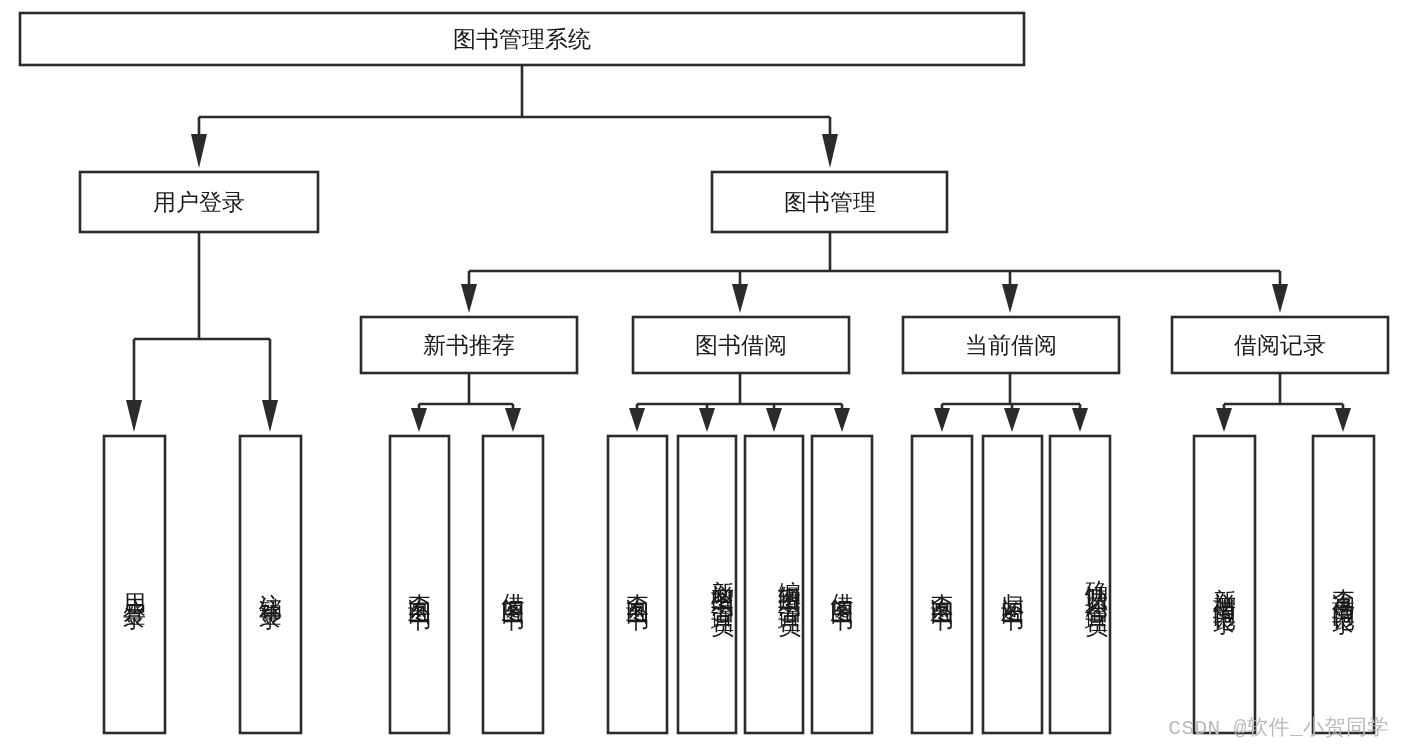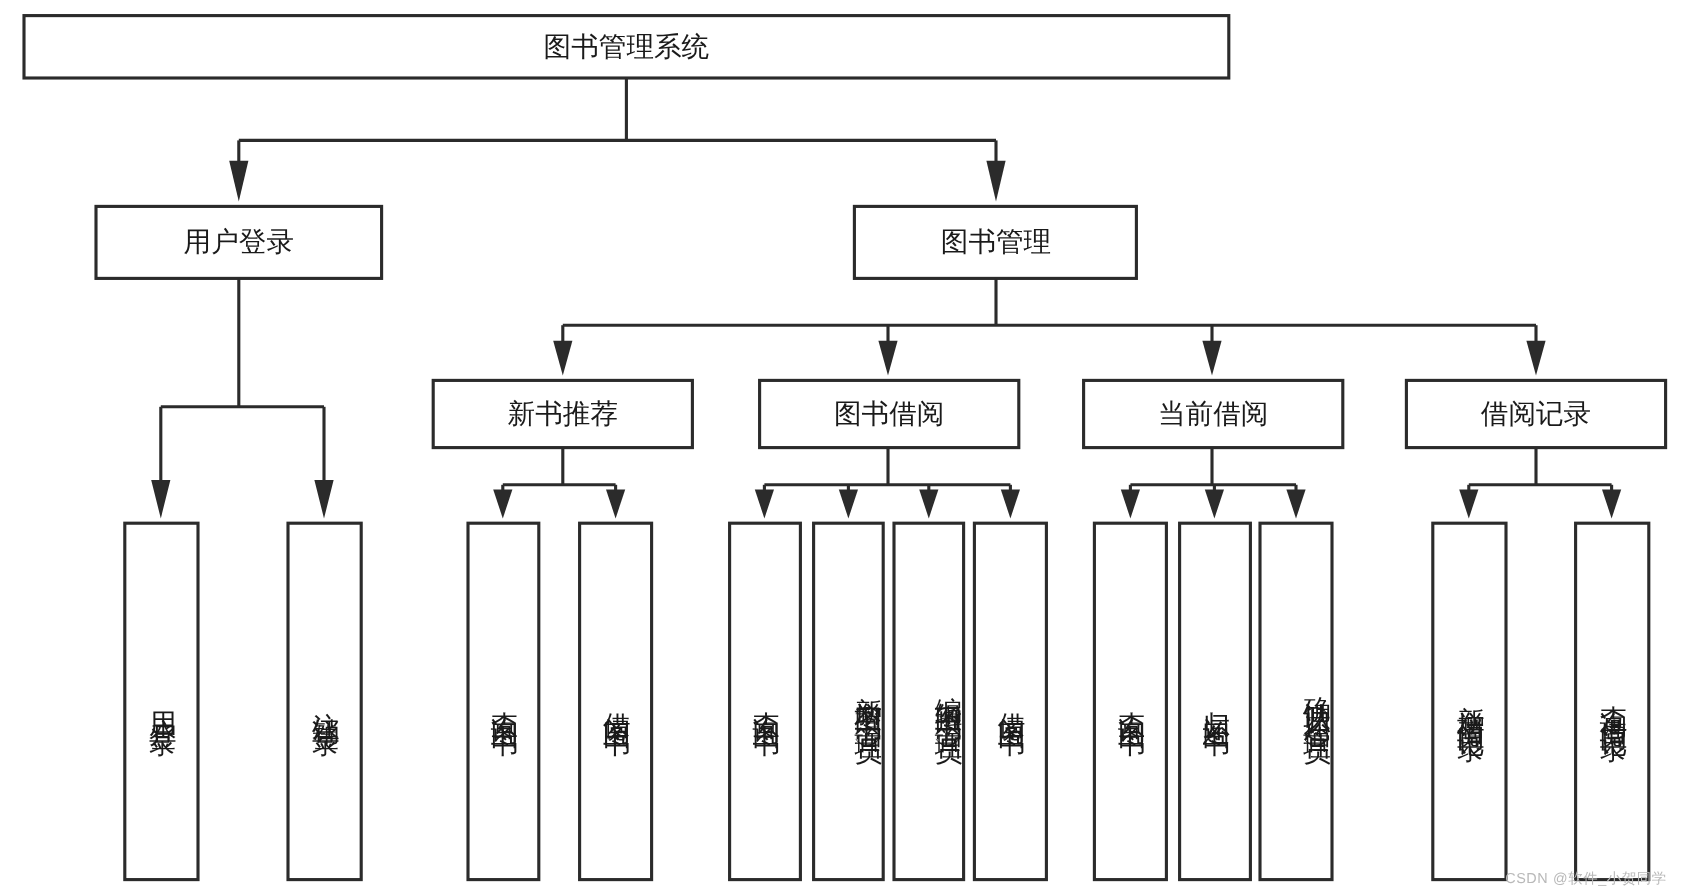--- a/index.html
+++ b/index.html
@@ -61,22 +61,22 @@
     align-items: center;
     justify-content: center;
     text-align: center;
     white-space: nowrap;
     pointer-events: none;
   }
   .watermark {
     position: absolute;
     right: 16px;
     bottom: 6px;
-    font-family: Liberation Sans, sans-serif;
-    font-size: 12px;
+    font-family: Liberation Mono, monospace;
+    font-size: 21px;
     color: #b9b9b9;
     letter-spacing: 0.5px;
     white-space: nowrap;
   }
 </style>
 </head>
 <body>
 
 <div id="diagram-root">
 

